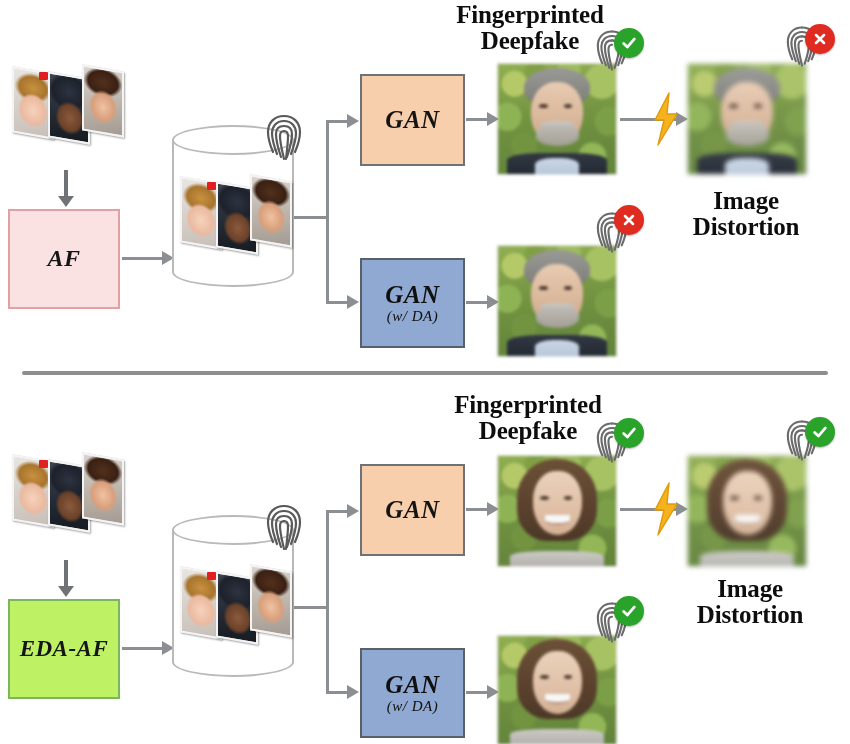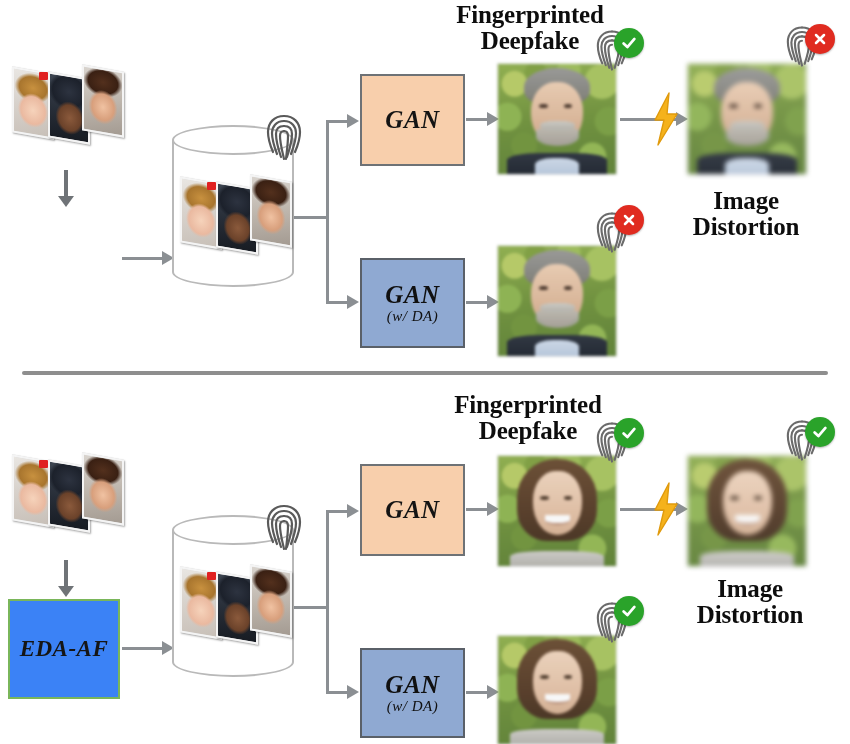--- a/index.html
+++ b/index.html
@@ -38,21 +38,21 @@
     text-align:center;
     line-height:1.05;
   }
   .module.af{
     background:#fbe2e2;
     border:2.5px solid #e2a0a5;
     font-size:24px;
     color:#151515;
   }
   .module.edaaf{
-    background:#3b82f6;
+    background:#bef264;
     border:2.5px solid #7ab65a;
     font-size:23px;
     color:#151515;
   }
   .module.gan{
     background:#f8cfac;
     border:2.5px solid #6e7276;
     font-size:25px;
     color:#141414;
   }
@@ -296,20 +296,21 @@
       <div class="inner face-dark"></div>
     </div>
     <div class="card" style="left:72px;top:6px;transform:skewY(10deg);">
       <div class="inner face-man"></div>
     </div>
   </div>
 
   <div class="vline dark" style="left:64px;top:170px;height:28px;"></div>
   <div class="arrowhead down" style="left:58px;top:196px;"></div>
 
+  <div class="module af" style="left:8px;top:209px;width:112px;height:100px;">AF</div>
 
   <div class="hline" style="left:122px;top:257px;width:42px;"></div>
   <div class="arrowhead" style="left:162px;top:251px;"></div>
 
   <div class="cyl" style="left:172px;top:125px;width:122px;height:162px;">
     <div class="bot-full"></div>
     <div class="body"></div>
     <div class="top"></div>
   </div>
 

